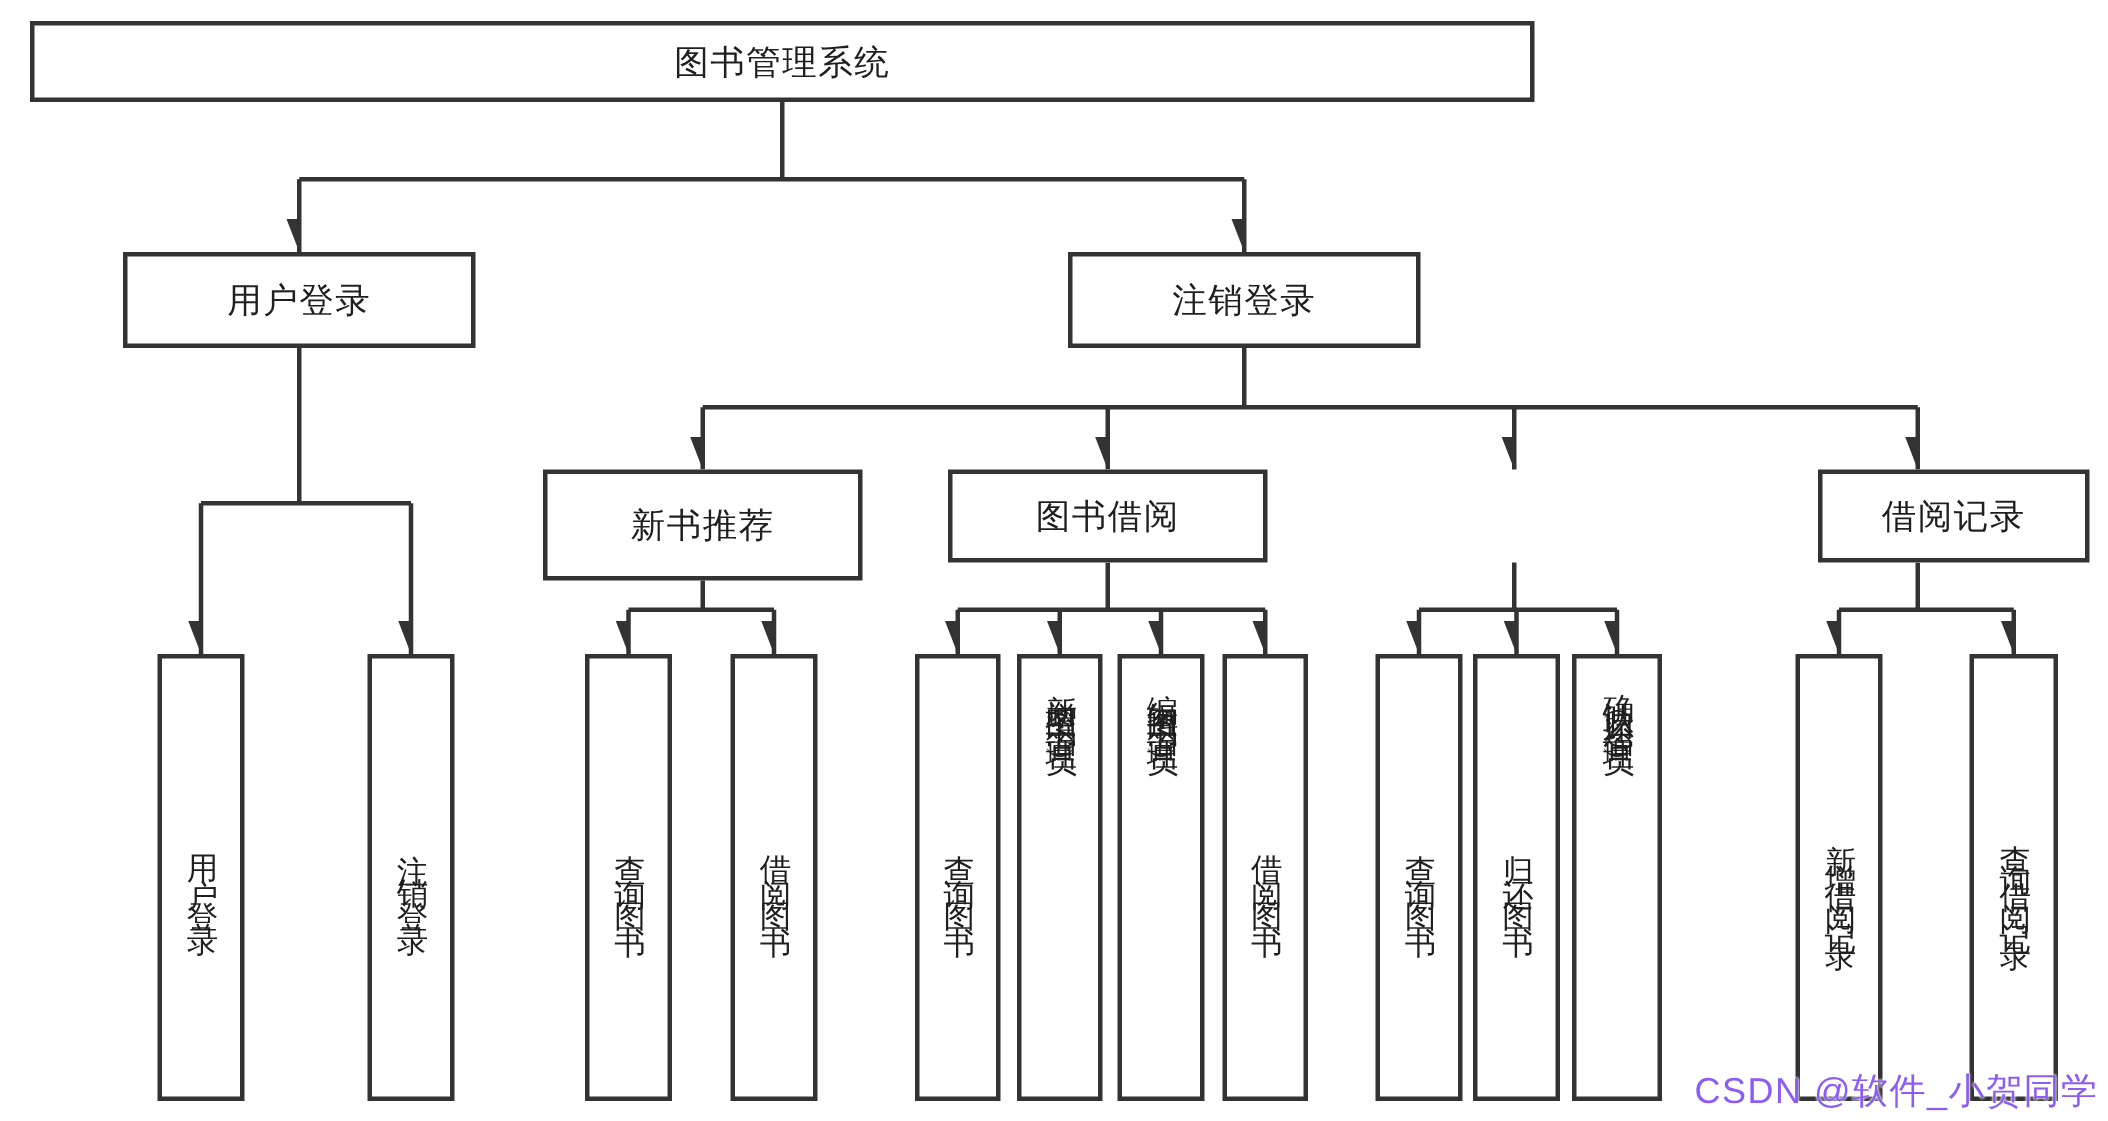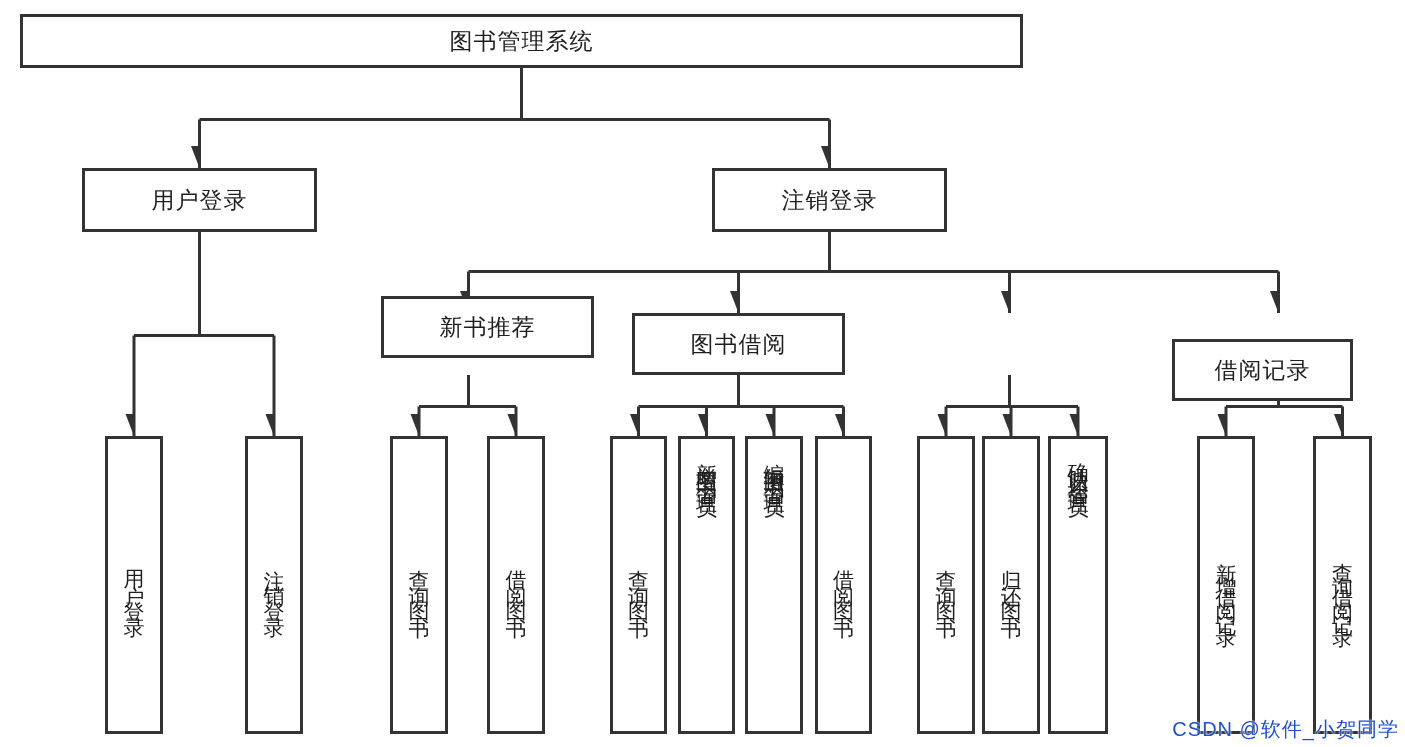--- a/index.html
+++ b/index.html
@@ -44,23 +44,23 @@
     white-space: nowrap;
   }
   .leaf.sp4 > span { letter-spacing: 16px; }
   .leaf.sp6 > span { letter-spacing: 13px; }
   .leaf.splong { align-items: flex-start; }
   .leaf.splong > span { letter-spacing: 5px; padding-top: 7px; }
   #watermark {
     position: absolute;
     right: 6px;
     bottom: 4px;
-    font-size: 20px;
+    font-size: 24px;
     letter-spacing: 1px;
-    color: #1d4ed8;
+    color: #8b5cf6;
     text-shadow: 0 0 2px #ffffff, 0 0 2px #ffffff;
     white-space: nowrap;
   }
 </style>
 </head>
 <body>
 
 <div id="stage">
 
   <svg id="wires" viewBox="0 0 1405 747" xmlns="http://www.w3.org/2000/svg">
@@ -111,23 +111,23 @@
       <path d="M1226,406.5 V436" marker-end="url(#arrow)"></path>
       <path d="M1342.5,406.5 V436" marker-end="url(#arrow)"></path>
     </g>
   </svg>
 
   <div class="node" style="left:20px; top:14px; width:1003px; height:54px;">图书管理系统</div>
 
   <div class="node" style="left:82px; top:168px; width:235px; height:64px;">用户登录</div>
   <div class="node" style="left:712px; top:168px; width:235px; height:64px;">注销登录</div>
 
-  <div class="node" style="left:362px; top:296px; width:213px; height:62px;margin-left:19px;">新书推荐</div>
+  <div class="node" style="left:362px; top:313px; width:213px; height:74px;">新书推荐</div>
   <div class="node" style="left:632px; top:313px; width:213px; height:62px;text-align:center;">图书借阅</div>
-  <div class="node" style="left:1172px; top:313px; width:181px; height:62px;margin-top:26px;">借阅记录</div>
+  <div class="node" style="left:1212px; top:313px; width:181px; height:62px;">借阅记录</div>
 
   <div class="leaf sp4" style="left:105px; width:58px;">
     <span>用户登录</span>
   </div>
   <div class="leaf sp4" style="left:245px; width:58px;">
     <span>注销登录</span>
   </div>
 
   <div class="leaf sp4" style="left:390px; width:58px;">
     <span>查询图书</span>

